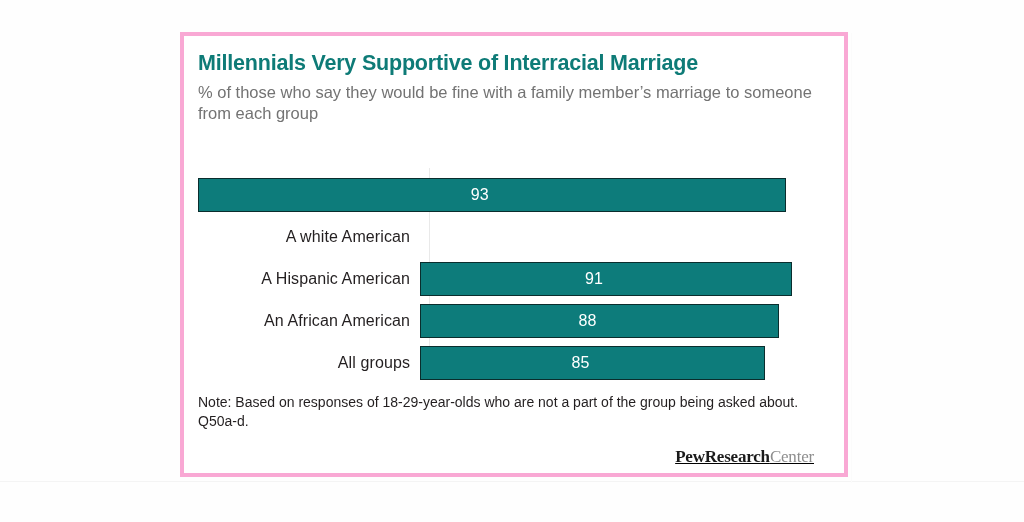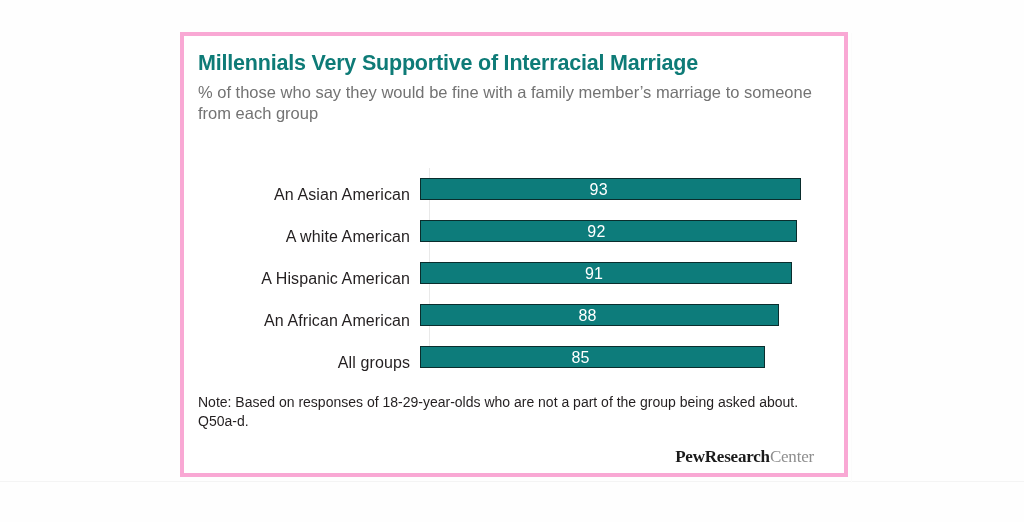--- a/index.html
+++ b/index.html
@@ -119,29 +119,29 @@
   }
   .bar-track {
     position: relative;
     flex: 1;
     height: 34px;
   }
   .bar {
     position: absolute;
     left: 0;
     top: 0;
-    height: 22px;
+    height: 34px;
     background: #0d7c7b;
     border-top: 1px solid #0a2d2d;
     border-bottom: 1px solid #0a2d2d;
     border-right: 1px solid #0a2d2d;
     border-left: 1px solid #0a2d2d;
     box-sizing: border-box;
     display: flex;
-    align-items: flex-end;
+    align-items: center;
     justify-content: center;
   }
   .bar-value {
     color: #ffffff;
     font-size: 16px;
     font-weight: normal;
     letter-spacing: 0.3px;
     position: relative;
     left: -12px;
   }
@@ -154,20 +154,21 @@
     width: 614px;
     font-size: 14px;
     color: #231f20;
     line-height: 1.38;
   }
   #logo-row {
     position: absolute;
     right: 16px;
     top: 395px;
     text-align: right;
+    text-decoration: underline;
   }
   #pew-logo {
     font-family: "Liberation Serif", "DejaVu Serif", serif;
     font-size: 17px;
     white-space: nowrap;
   }
   .logo-bold {
     font-weight: bold;
     color: #1a1a1a;
     letter-spacing: -0.2px;
@@ -190,35 +191,29 @@
   <div class="inner-pad">
 
     <h1 id="chart-title">Millennials Very Supportive of Interracial Marriage</h1>
 
     <p id="chart-subtitle">% of those who say they would be fine with a family member’s marriage to someone from each group</p>
 
     <div id="plot-area">
       <div class="axis-line"></div>
 
       <div class="bar-row r0">
-        <div class="cat-label">An Asian American</div>
         <div class="bar-track">
           <div class="bar" style="width:93%">
             <span class="bar-value">93</span>
           </div>
         </div>
       </div>
 
       <div class="bar-row r1">
         <div class="cat-label">A white American</div>
-        <div class="bar-track">
-          <div class="bar" style="width:91.9%">
-            <span class="bar-value">92</span>
-          </div>
-        </div>
       </div>
 
       <div class="bar-row r2">
         <div class="cat-label">A Hispanic American</div>
         <div class="bar-track">
           <div class="bar" style="width:90.8%">
             <span class="bar-value">91</span>
           </div>
         </div>
       </div>

